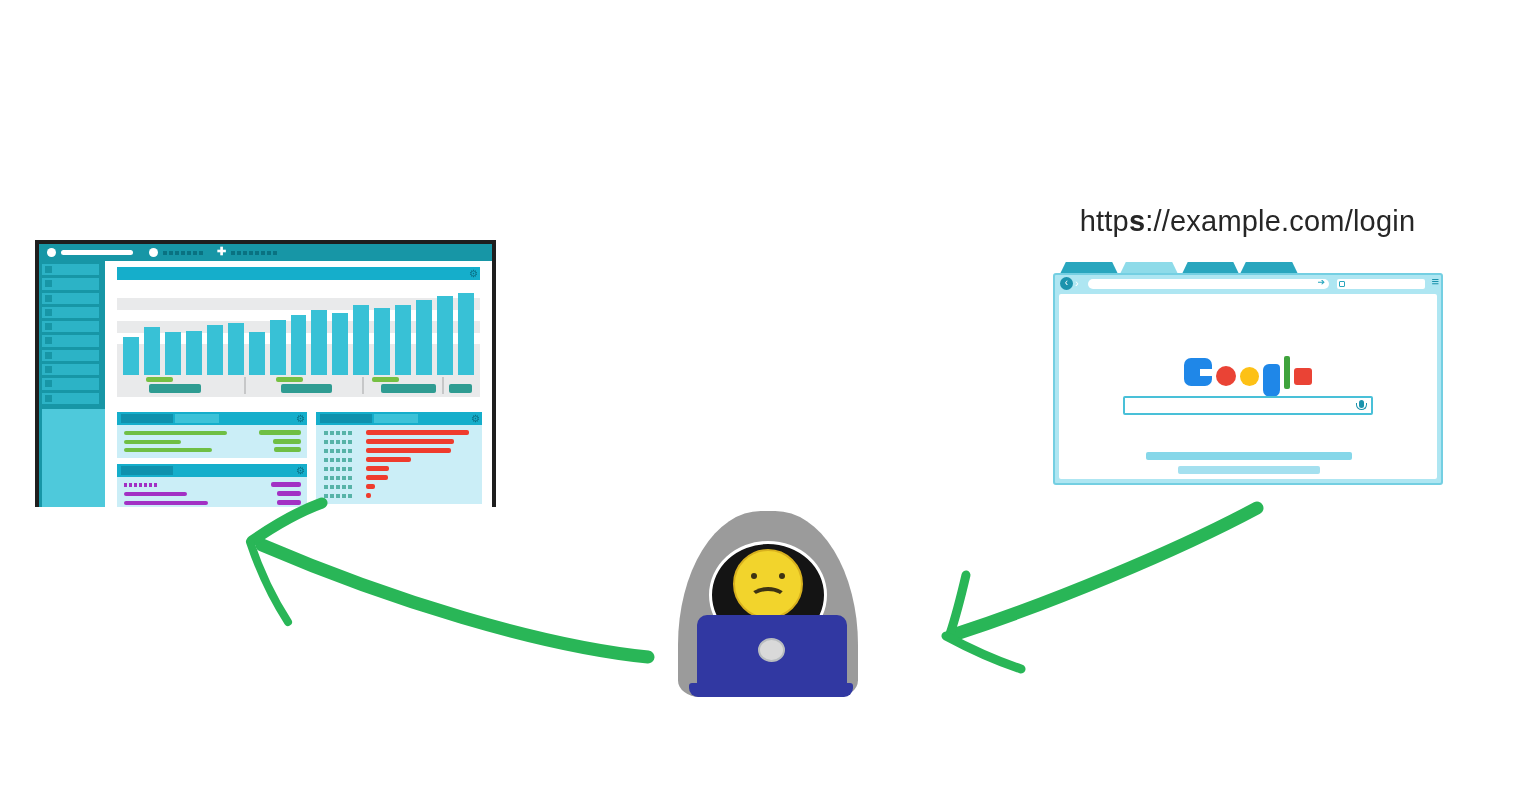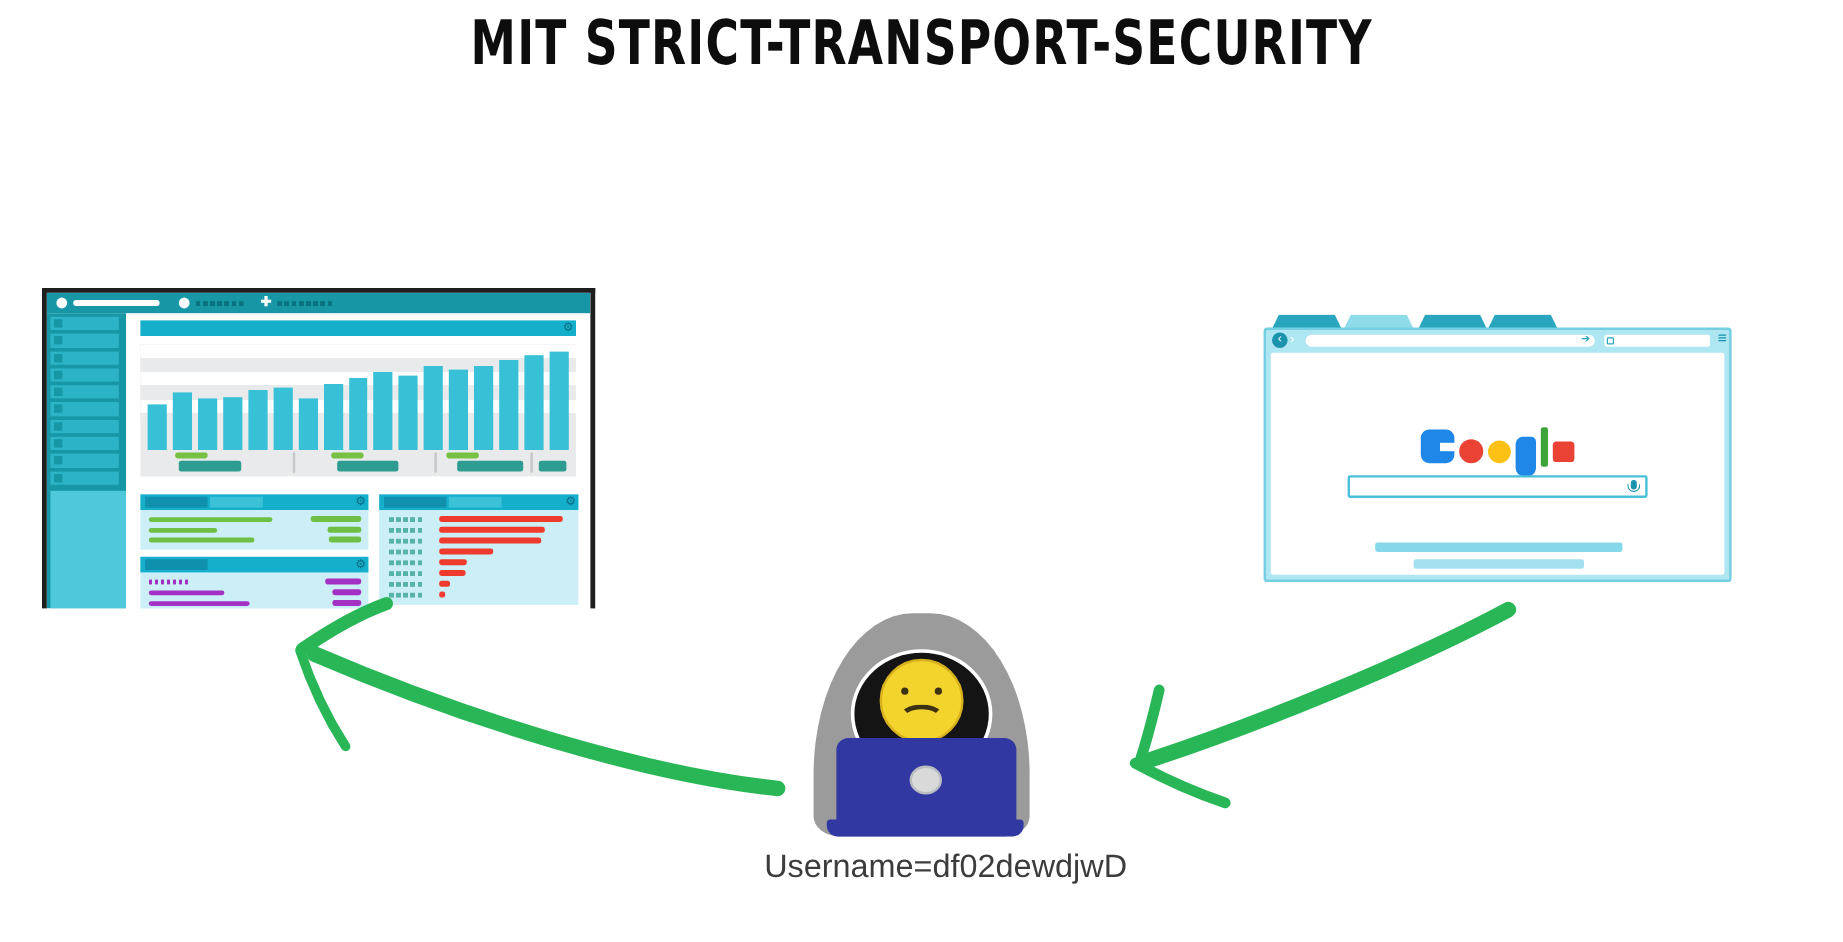--- a/index.html
+++ b/index.html
@@ -128,23 +128,20 @@
 
   
   .creds { position:absolute; left:568px; top:706px; width:440px; text-align:center;
     font-size:27px; line-height:1.25; color:var(--text-gray); }
 </style>
 </head>
 <body>
 
 <div class="canvas">
 
-  <div class="title">
-    <span>MIT STRICT-TRANSPORT-SECURITY</span>
-  </div>
 
   <div class="dashboard">
     <div class="dash-topbar">
       <span class="tb-dot" style="left:8px"></span>
       <span class="tb-line" style="left:22px;width:72px"></span>
       <span class="tb-dot" style="left:110px"></span>
       <span class="tb-dotted" style="left:124px;width:40px"></span>
       <span class="tb-plus" style="left:178px">✚</span>
       <span class="tb-dotted" style="left:192px;width:48px"></span>
     </div>
@@ -296,20 +293,21 @@
             <span class="r-bar" style="width: 9px;"></span>
           </div>
           <div class="rrow">
             <span class="r-label"></span>
             <span class="r-bar" style="width: 5px;"></span>
           </div>
         </div>
     </div>
   </div>
 
+  <div class="url-label"><span>http</span><b>s</b><span>://example.com/login</span></div>
 
   <div class="browser">
     <div>
         <div class="tab" style="left: 7px; width: 58px; background: rgb(41, 166, 190);"></div>
         <div class="tab" style="left: 67px; width: 58px; background: rgb(142, 219, 233);"></div>
         <div class="tab" style="left: 129px; width: 57px; background: rgb(41, 166, 190);"></div>
         <div class="tab" style="left: 187px; width: 58px; background: rgb(41, 166, 190);"></div>
       </div>
     <div class="brw-body">
       <div class="toolbar">
@@ -362,16 +360,15 @@
       <span class="hk-eye r"></span>
       <span class="hk-frown"></span>
     </div>
     <div class="hk-laptop">
       <span class="hk-logo"></span>
     </div>
     <div class="hk-base"></div>
   </div>
 
   <div class="creds">
-    <div>Username=df02dewdjwD</div>
   </div>
 
 </div>
 
 </body></html>

